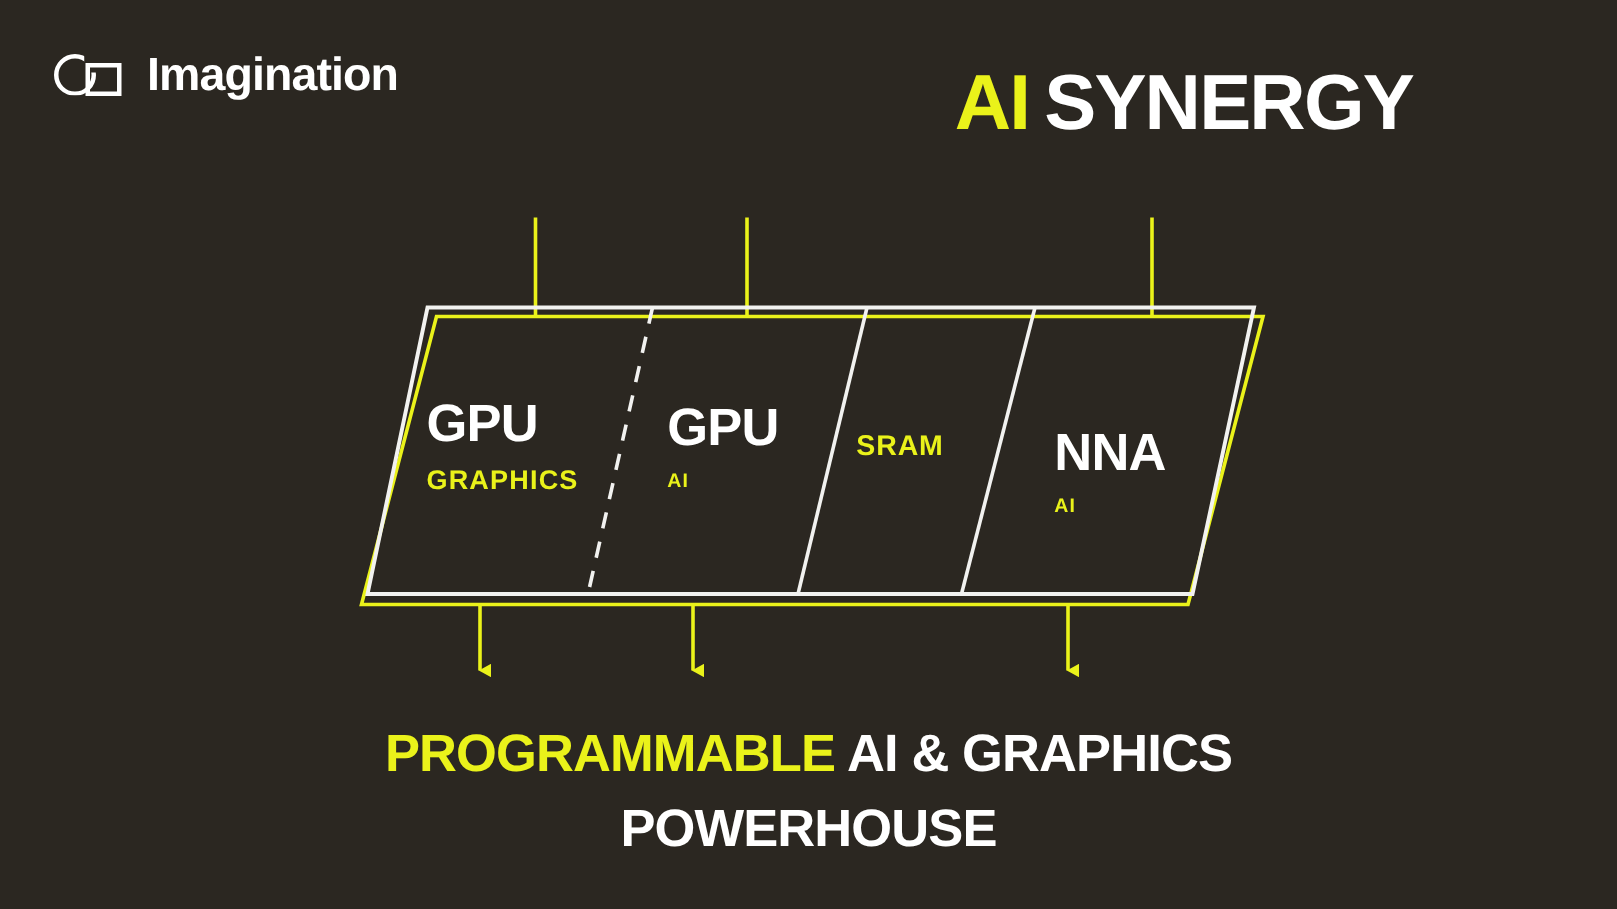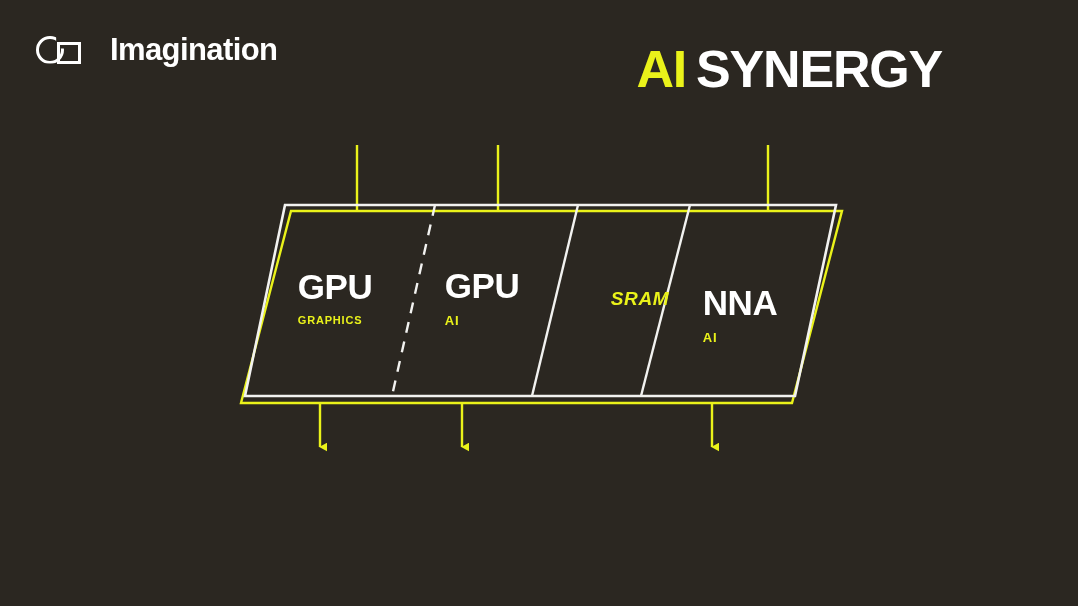--- a/index.html
+++ b/index.html
@@ -12,21 +12,21 @@
   }
   #stage {
     position:relative;
     width:1078px; height:606px;
     background:#2b2721;
   }
 
   
   #logo {
     position:absolute; left:36px; top:34px;
-    display:flex; align-items:center; gap:22px;
+    display:flex; align-items:center; gap:10px;
   }
   #logo-mark { position:relative; width:52px; height:30px; }
   #logo-circle {
     position:absolute; left:0; top:1px;
     width:28px; height:28px;
     border:3px solid #ffffff;
     border-radius:50%;
     clip-path: polygon(0% 0%, 72% 0%, 72% 46%, 100% 46%, 100% 100%, 0% 100%);
   }
   #logo-square {
@@ -80,21 +80,21 @@
   }
   .blk-title.small {
     font-size:19px;
     color:#eaf21a;
     letter-spacing:0.6px;
   }
   .blk-sub {
     display:block;
     margin-top:11px;
     color:#eaf21a;
-    font-size:11px;
+    font-size:18px;
     font-weight:900;
     letter-spacing:0.8px;
   }
   .blk-sub.tiny { font-size:13px; }
 
   
   #footer {
     position:absolute; left:0; top:478px; width:1078px;
     text-align:center;
     font-size:35px;
@@ -153,23 +153,27 @@
   <div class="blk-label" style="left:335px; top:297px;">
     <span class="blk-title">GPU</span>
     <span class="blk-sub">GRAPHICS</span>
   </div>
 
   <div class="blk-label" style="left:482px; top:297px;">
     <span class="blk-title">GPU</span>
     <span class="blk-sub tiny">AI</span>
   </div>
 
-  <div class="blk-label" style="left:640px; top:298px;font-style:italic;">
+  <div class="blk-label" style="left:600px; top:298px;">
     <span class="blk-title small">SRAM</span>
   </div>
 
   <div class="blk-label" style="left:740px; top:314px;">
     <span class="blk-title">NNA</span>
     <span class="blk-sub tiny">AI</span>
   </div>
 
+  <div id="footer">
+    <span class="line"><span class="tk-accent">PROGRAMMABLE</span><span class="tk-plain">AI &amp; GRAPHICS</span></span>
+    <span class="line tk-plain">POWERHOUSE</span>
+  </div>
 
 </div>
 
 </body></html>

